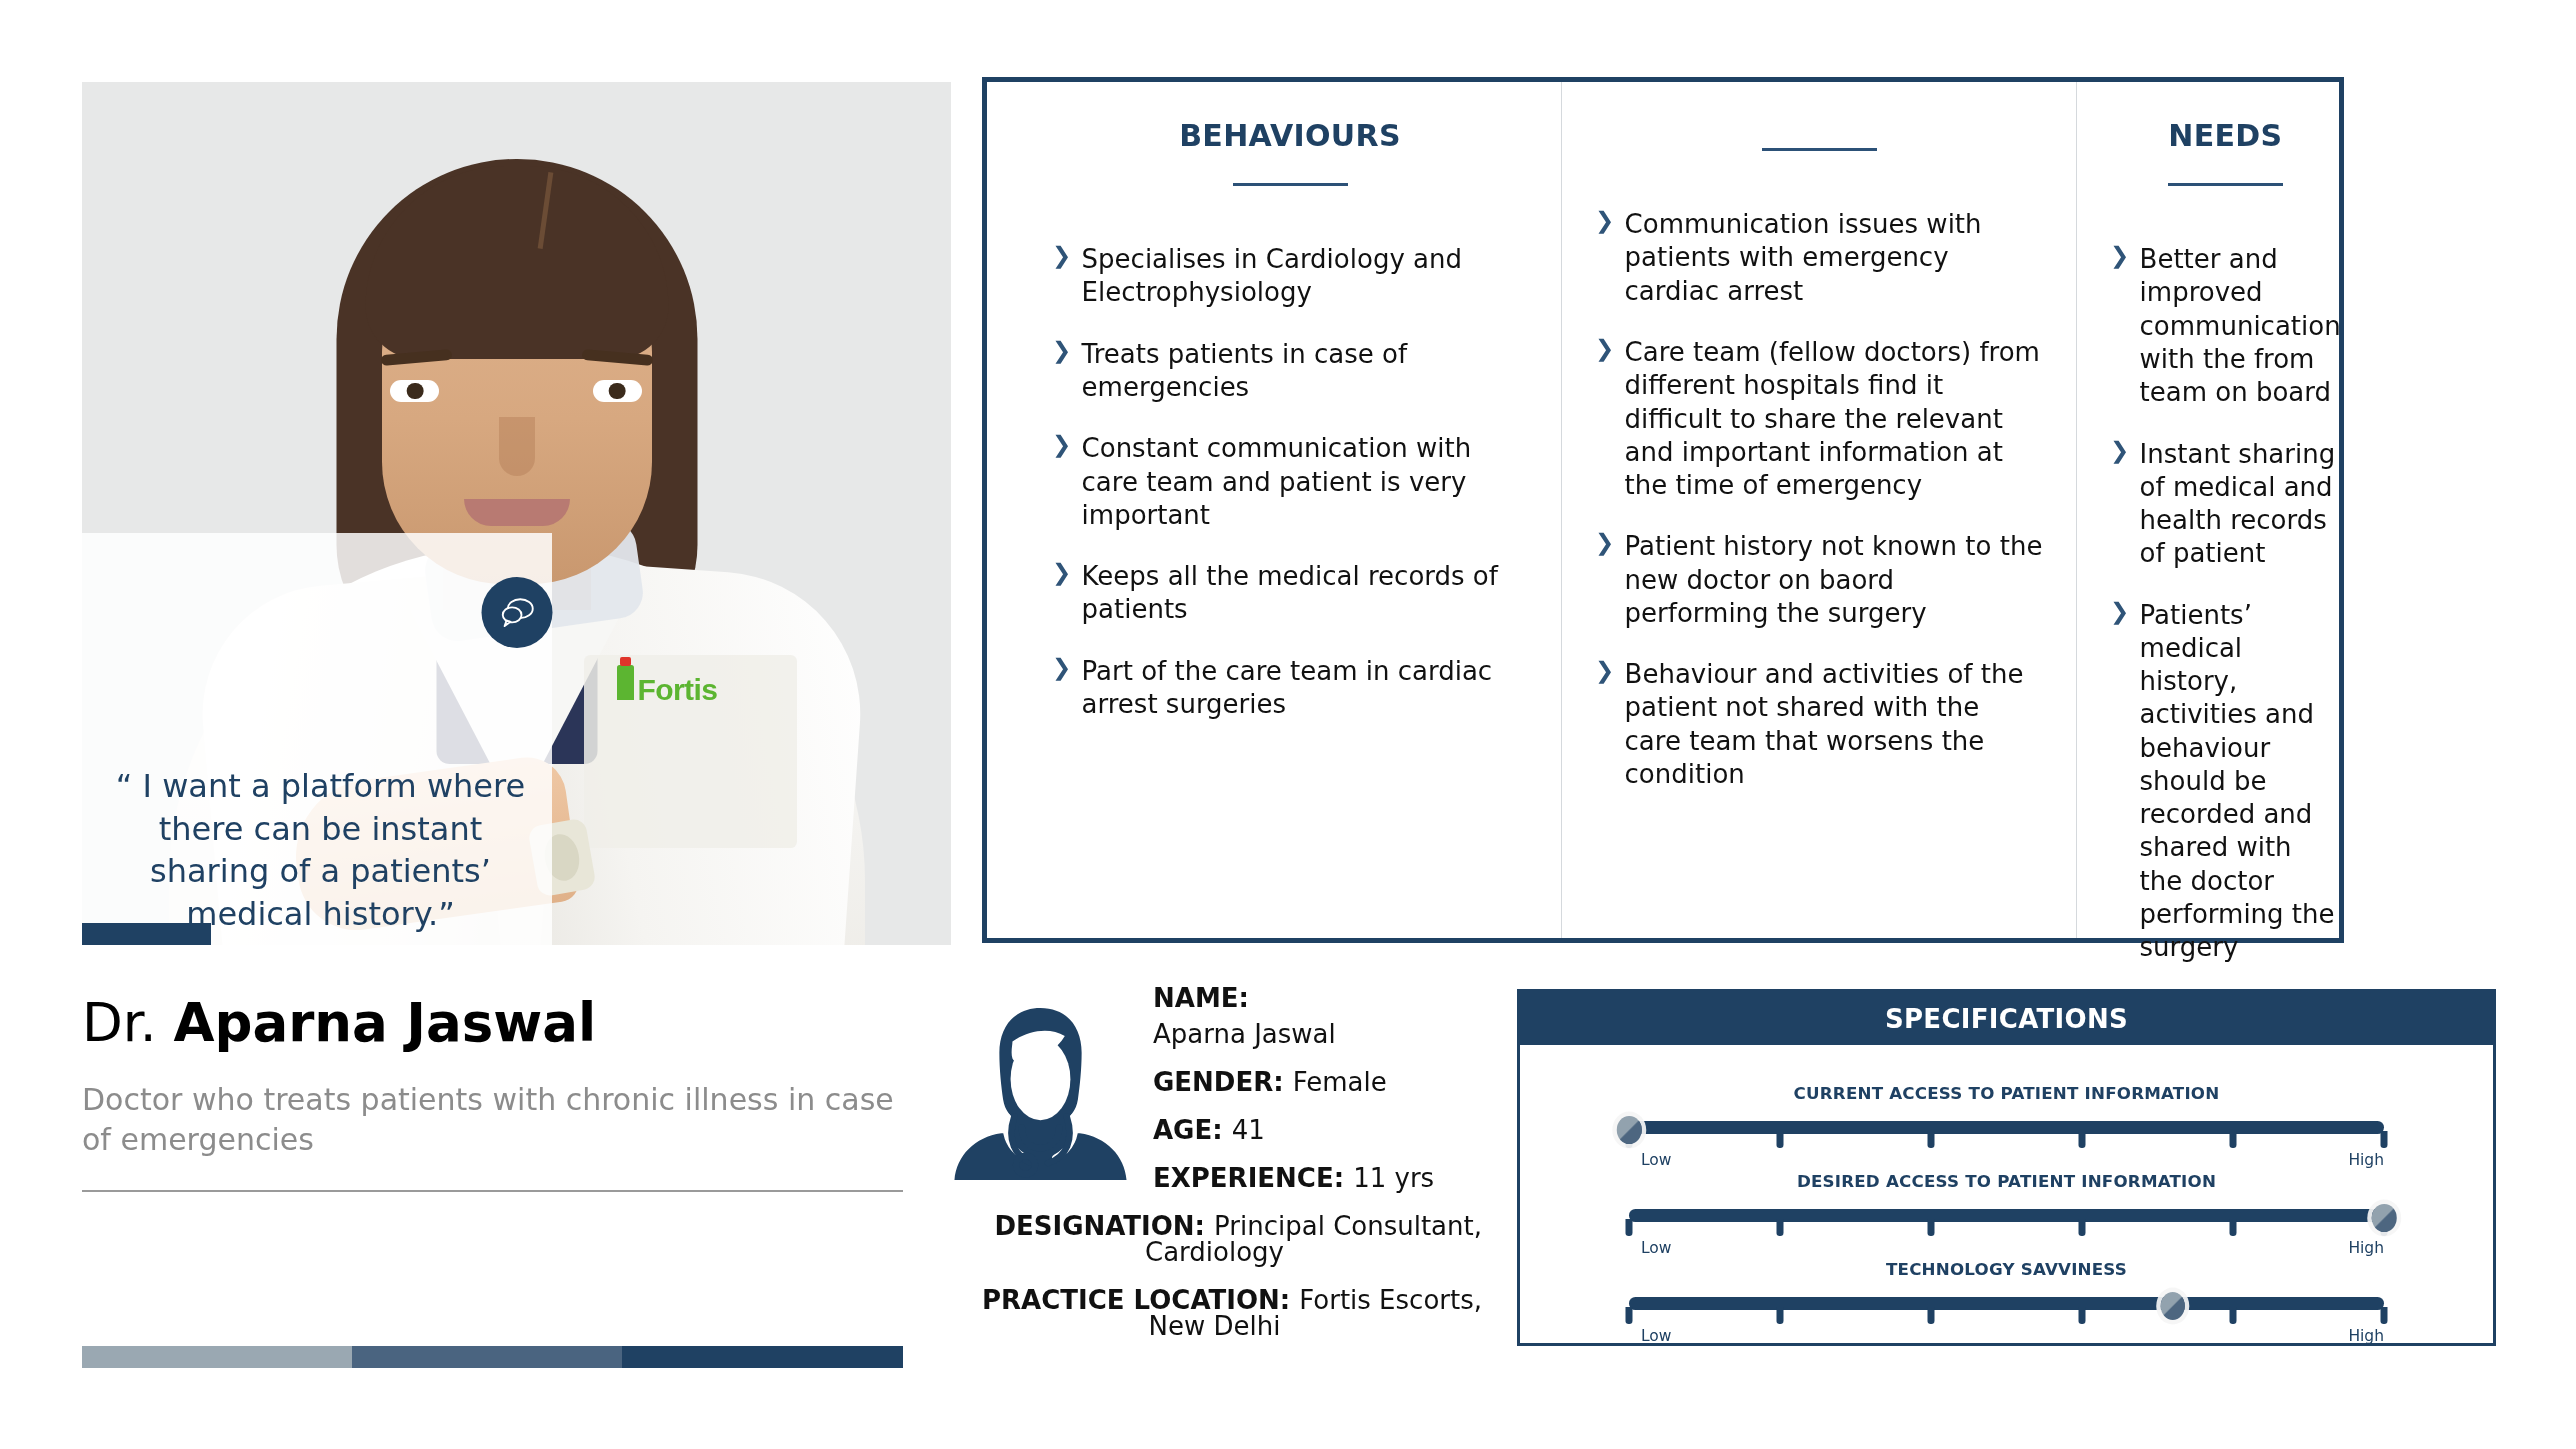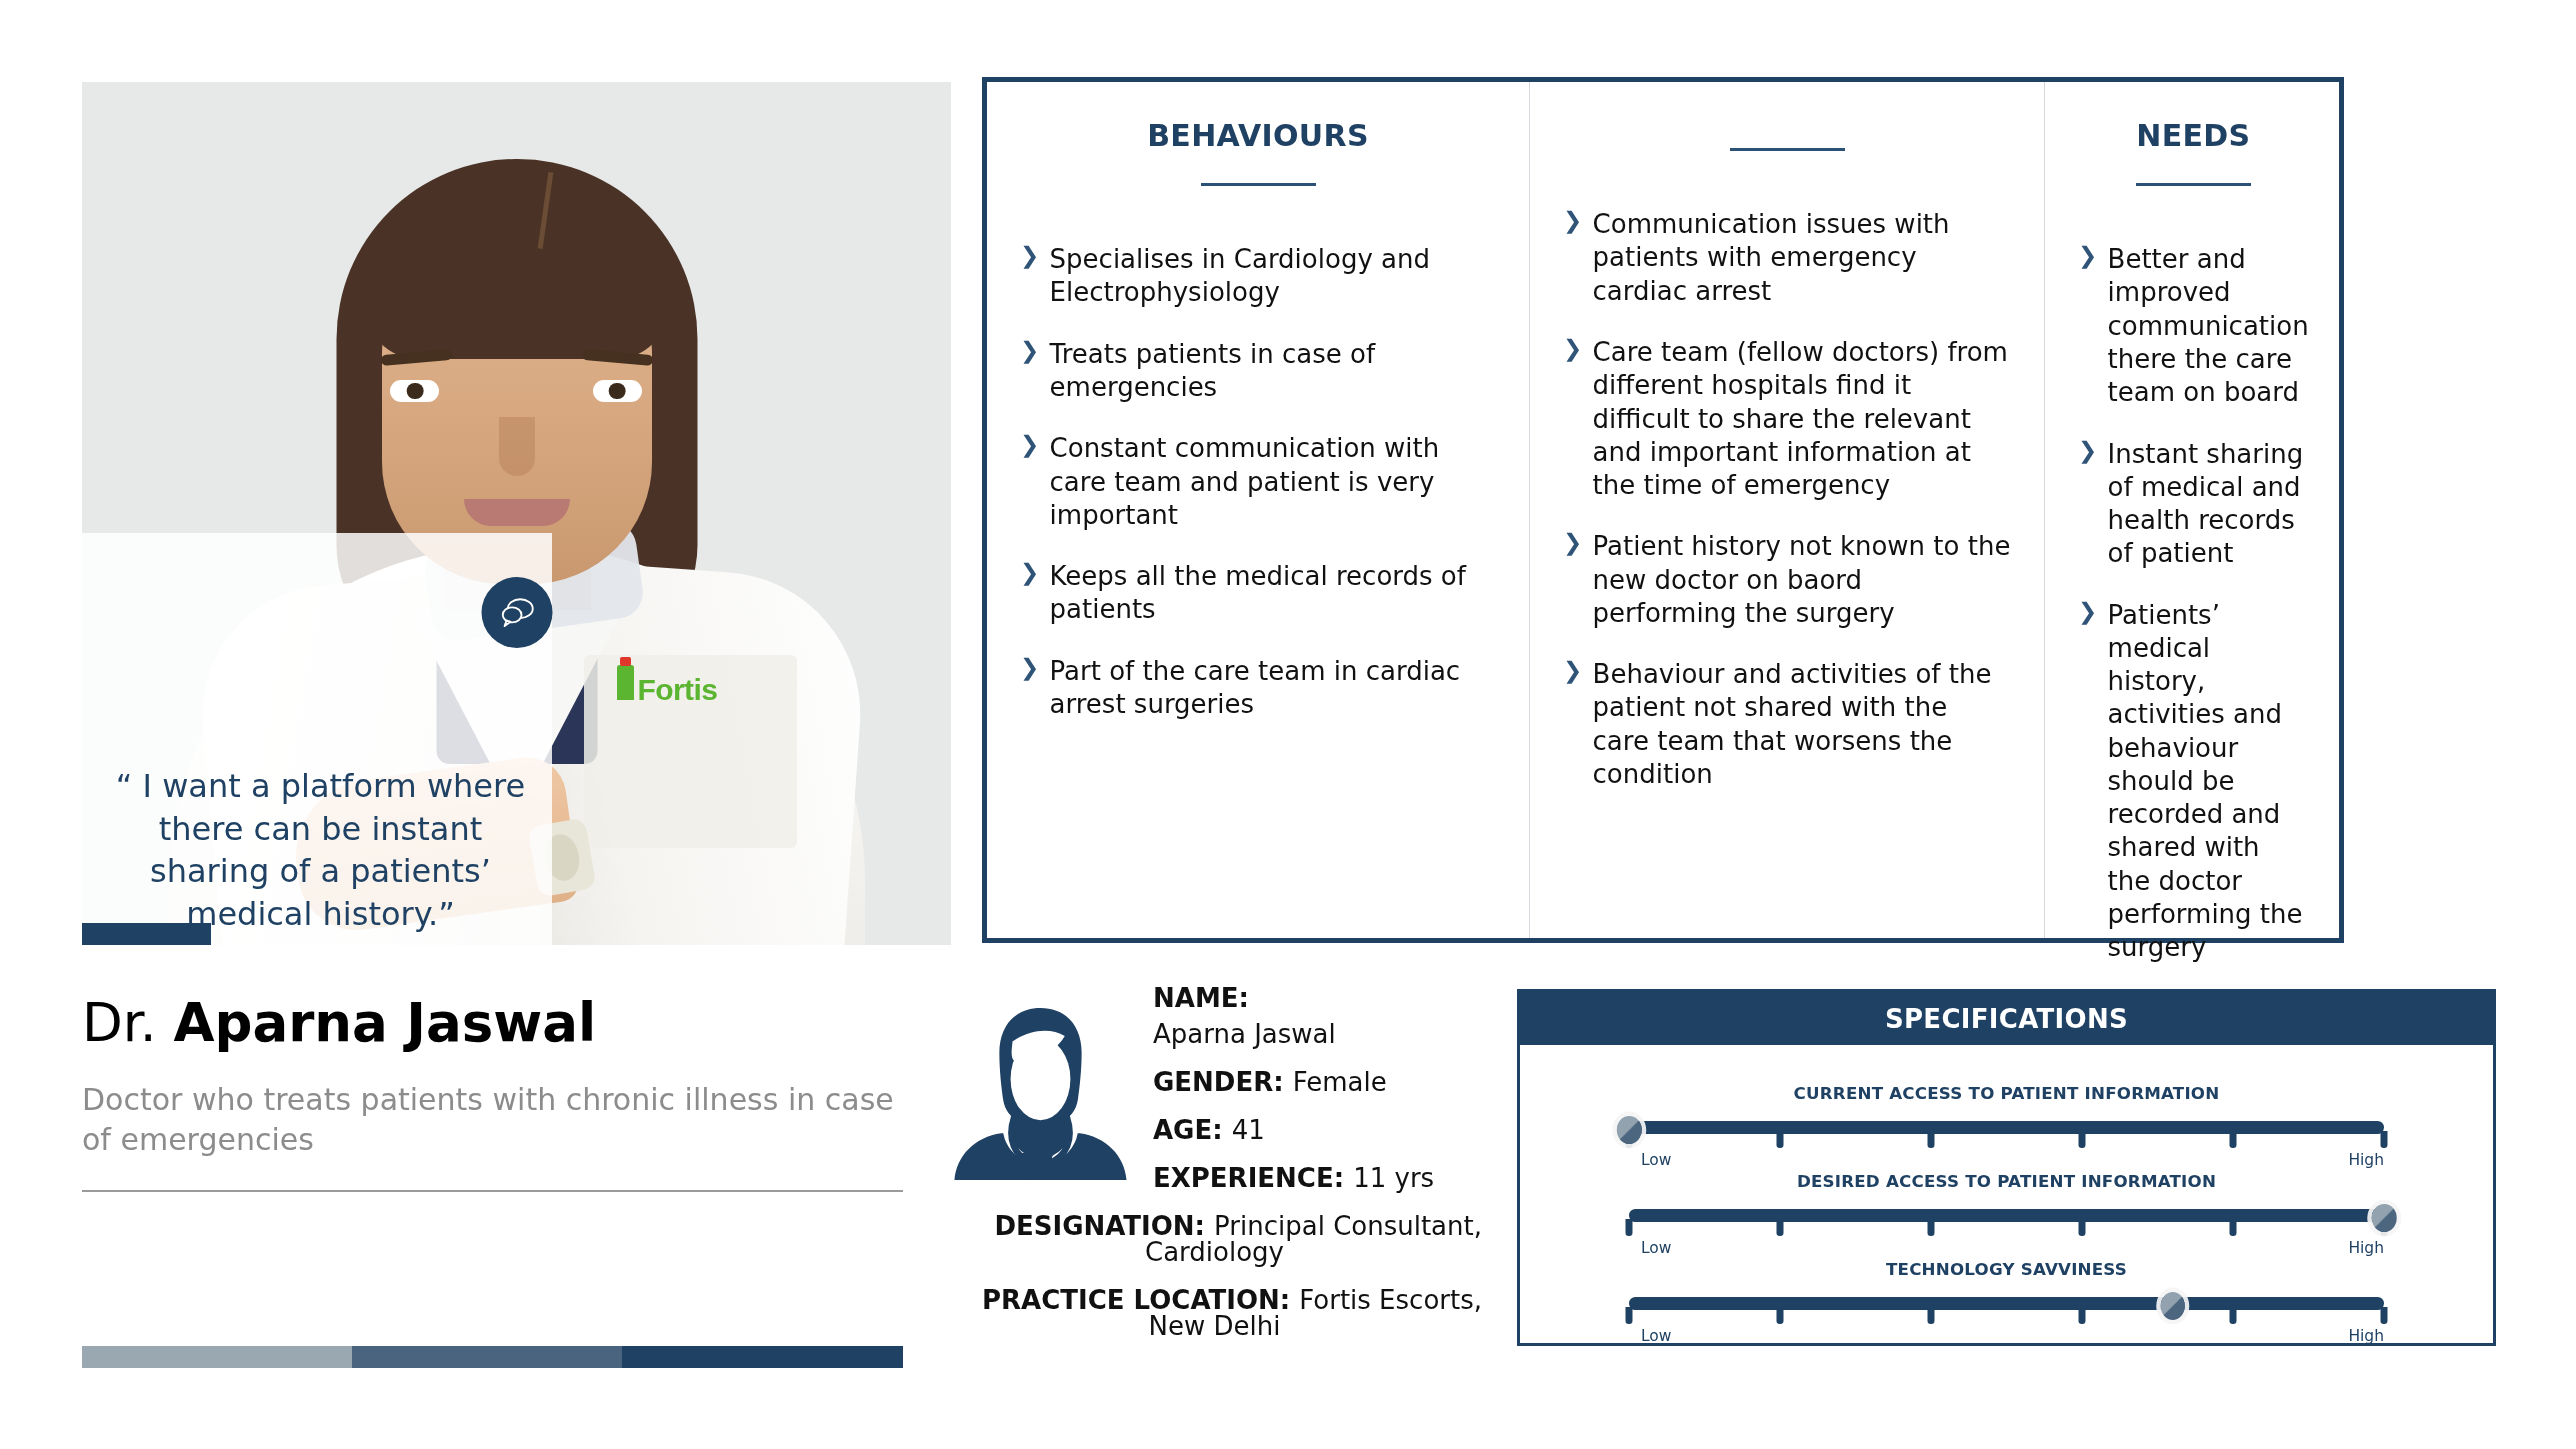--- a/index.html
+++ b/index.html
@@ -112,21 +112,21 @@
     text-align: center; color: #1f4163; font-size: 32px; line-height: 1.33;
     font-family: "DejaVu Sans", sans-serif;
   }
   .photo-accent {
     position: absolute; left: 0; bottom: 0; width: 129px; height: 22px; background: #1f4163;
   }
 
   
   .info-panel {
     position: absolute; left: 982px; top: 77px; width: 1362px; height: 866px;
-    background: #ffffff; border: 5.8px solid #1f4163;
+    background: #ffffff; border: 5.8px solid #1f4163; padding-left: 32px;
   }
   .cols { display: flex; height: 100%; }
   .col { flex: 1; padding: 36px 33px 0 33px; position: relative; }
   .col + .col { border-left: 1.9px solid #d5d9dd; }
   .col-behaviours { flex: 0 0 542px; }
   .col-frustrations { flex: 0 0 515px; }
   .col-needs { flex: 1; }
   .col-title {
     text-align: center; color: #1f4163; font-size: 30px; font-weight: 700;
     letter-spacing: 0.3px; font-family: "DejaVu Sans", sans-serif;
@@ -306,21 +306,21 @@
           </div>
         </div>
       </div>
 
       <div class="col col-needs">
         <div class="col-title">NEEDS</div>
         <div class="col-rule"></div>
         <div class="bullets">
           <div class="bullet">
             <span class="chev">❯</span>
-            <span class="bullet-text">Better and improved communication there the care team on board</span>
+            <span class="bullet-text">Better and improved communication with the from team on board</span>
           </div>
           <div class="bullet">
             <span class="chev">❯</span>
             <span class="bullet-text">Instant sharing of medical and health records of patient</span>
           </div>
           <div class="bullet">
             <span class="chev">❯</span>
             <span class="bullet-text">Patients’ medical history, activities and behaviour should be recorded and shared with the doctor performing the surgery</span>
           </div>
         </div>

